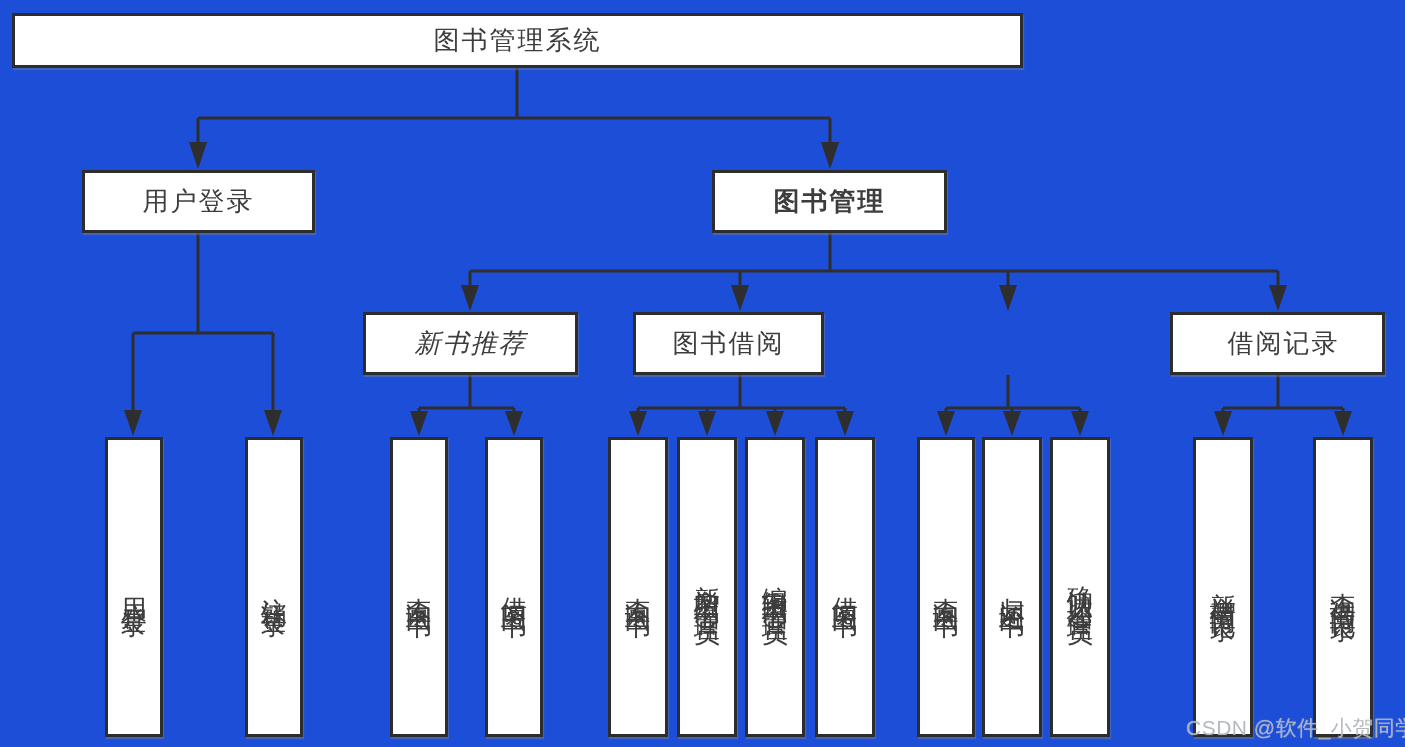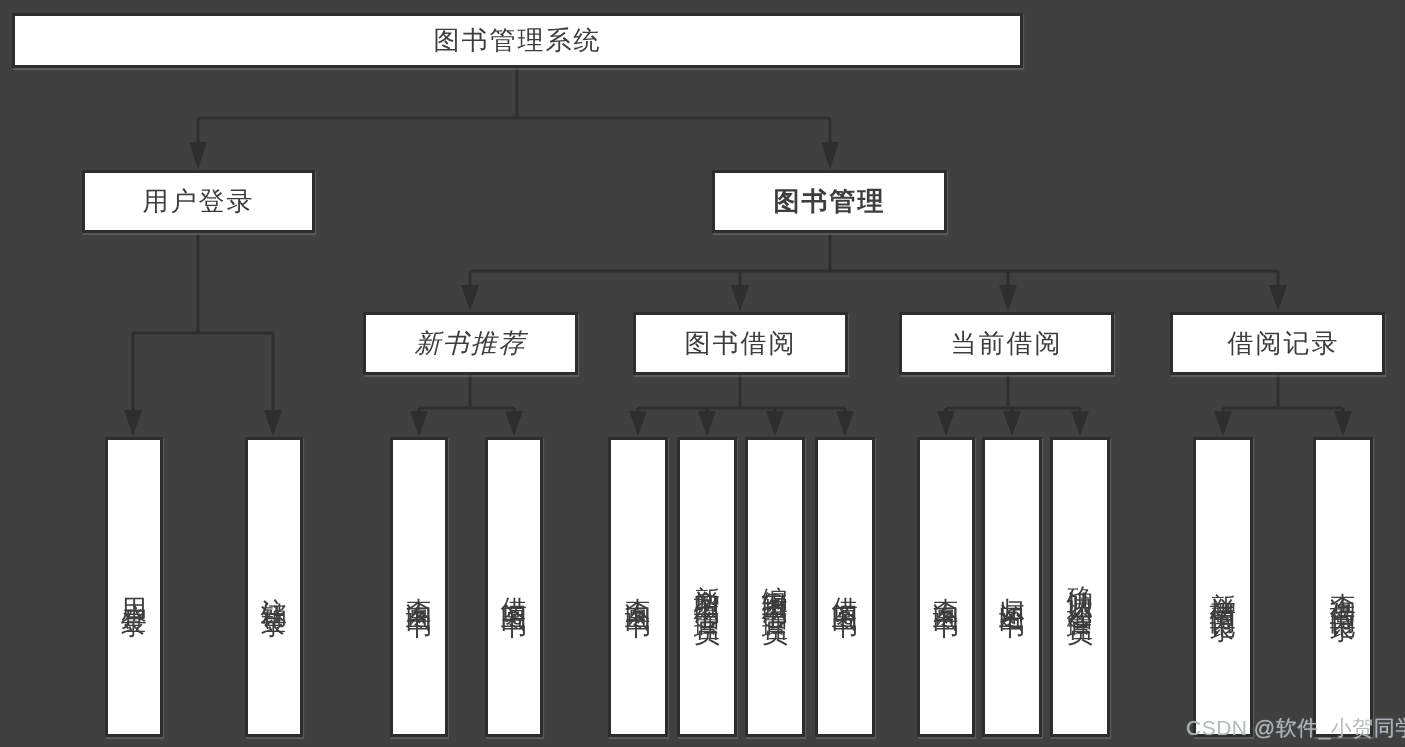--- a/index.html
+++ b/index.html
@@ -2,21 +2,21 @@
 <html><head>
 <meta charset="utf-8">
 <style>
   html,body{margin:0;padding:0;background:#ffffff;}
   body{
     width:1405px;height:747px;
     font-family:"Liberation Sans","DejaVu Sans",sans-serif;
     color:#3a3a3a;
   }
   .canvas{
-    position:relative;width:1405px;height:747px;background:#404040;overflow:hidden;
+    position:relative;width:1405px;height:747px;background:#1d4ed8;overflow:hidden;
   }
   .connectors{position:absolute;left:0;top:0;width:1405px;height:747px;}
   .node{
     position:absolute;box-sizing:border-box;
     border:3px solid #2d2d2d;background:#ffffff;
     display:flex;align-items:center;justify-content:center;
     box-shadow:1px 2px 1px rgba(140,140,140,0.35);
   }
   .hlabel{
     font-size:26px;letter-spacing:2px;color:#3d3d3d;white-space:nowrap;
@@ -24,21 +24,21 @@
   .vtext{
     writing-mode:vertical-rl;text-orientation:mixed;
     font-size:26px;letter-spacing:5px;line-height:1.1;
     color:#3d3d3d;white-space:nowrap;
   }
   
   .root  {left:12px;  top:13px;  width:1011px;height:55px;}
   .lv2-a {left:82px;  top:170px; width:233px; height:63px;}
   .lv2-b {left:712px; top:170px; width:235px; height:63px;font-weight:bold;}
   .lv3-a {left:363px; top:312px; width:215px; height:63px;font-style:italic;}
-  .lv3-b {left:633px; top:312px; width:215px; height:63px;}
+  .lv3-b {left:633px; top:312px; width:191px; height:63px;}
   .lv3-c {left:899px; top:312px; width:215px; height:63px;}
   .lv3-d {left:1170px;top:312px; width:215px; height:63px;padding-left:12px;}
   .leaf  {top:437px;height:300px;}
   .lf1 {left:105px; width:58px;}
   .lf2 {left:245px; width:58px;}
   .lf3 {left:390px; width:58px;}
   .lf4 {left:485px; width:58px;}
   .lf5 {left:608px; width:60px;}
   .lf6 {left:677px; width:60px;}
   .lf7 {left:745px; width:60px;}
@@ -144,23 +144,20 @@
   <div class="node lv2-b">
     <span class="hlabel">图书管理</span>
   </div>
 
   <div class="node lv3-a">
     <span class="hlabel">新书推荐</span>
   </div>
   <div class="node lv3-b">
     <span class="hlabel">图书借阅</span>
   </div>
-  <div class="node lv3-c">
-    <span class="hlabel">当前借阅</span>
-  </div>
   <div class="node lv3-d">
     <span class="hlabel">借阅记录</span>
   </div>
 
   <div class="node leaf lf1">
     <span class="vtext">用户登录</span>
   </div>
   <div class="node leaf lf2">
     <span class="vtext">注销登录</span>
   </div>

